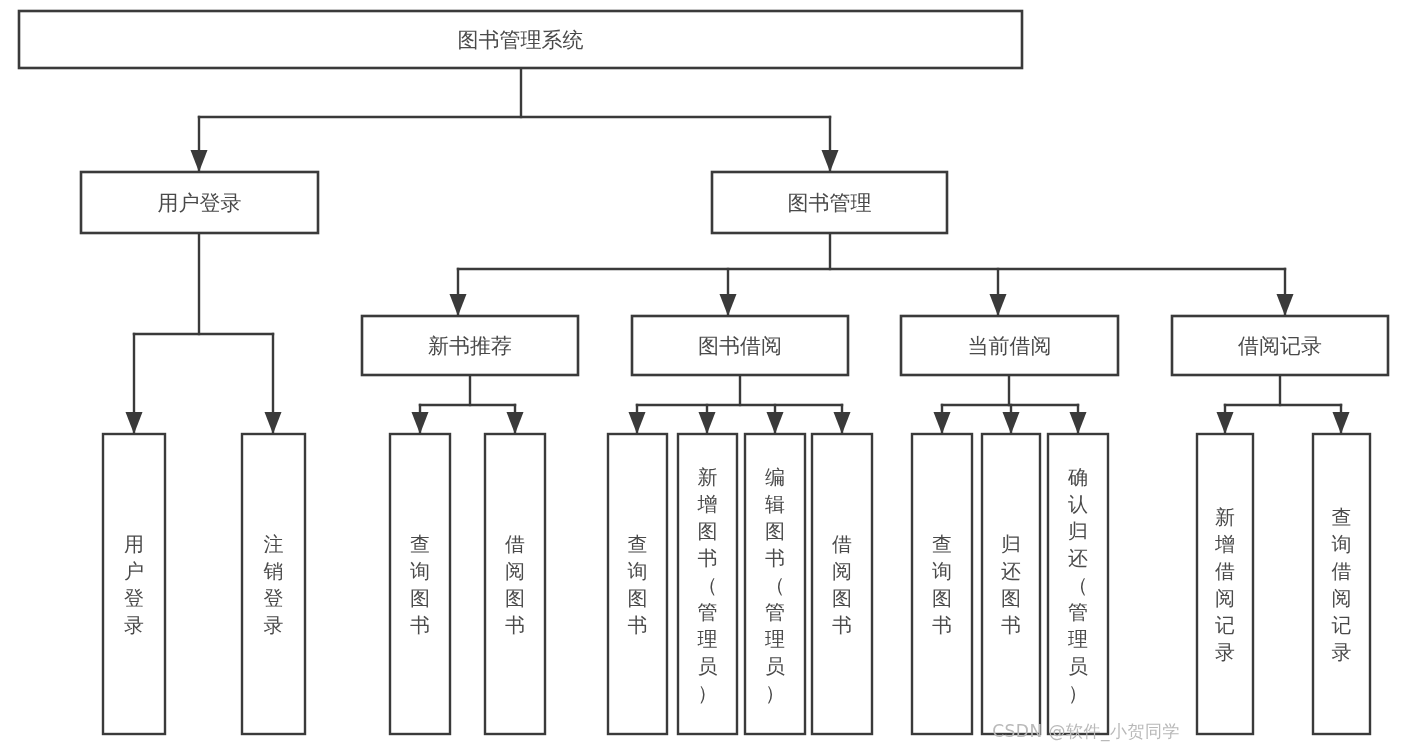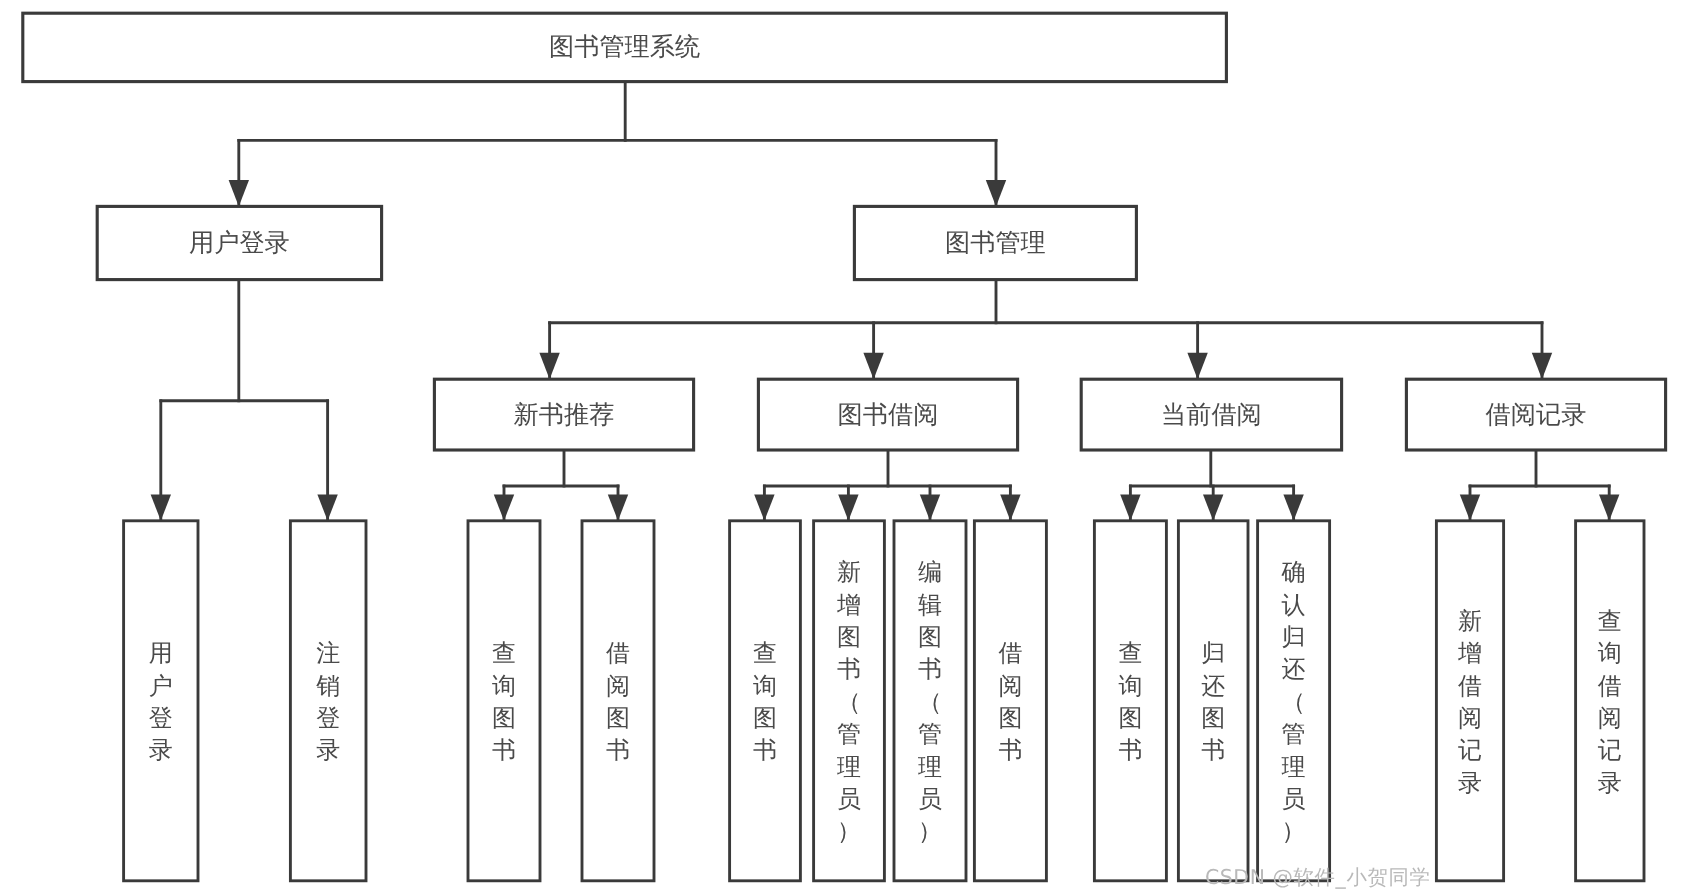--- a/index.html
+++ b/index.html
@@ -55,21 +55,21 @@
     dominant-baseline: middle;
   }
   .node-label-v {
     font-family: "DejaVu Sans", "Liberation Sans", sans-serif;
     font-size: 20px;
     fill: #4a4a4a;
     text-anchor: middle;
   }
   .watermark {
     position: absolute;
-    right: 8px;
+    right: 20px;
     bottom: 4px;
     font-family: "DejaVu Sans", "Liberation Sans", sans-serif;
     font-size: 17px;
     color: #b9b9b9;
     white-space: nowrap;
     letter-spacing: 0.5px;
     pointer-events: none;
   }
 </style>
 </head>

